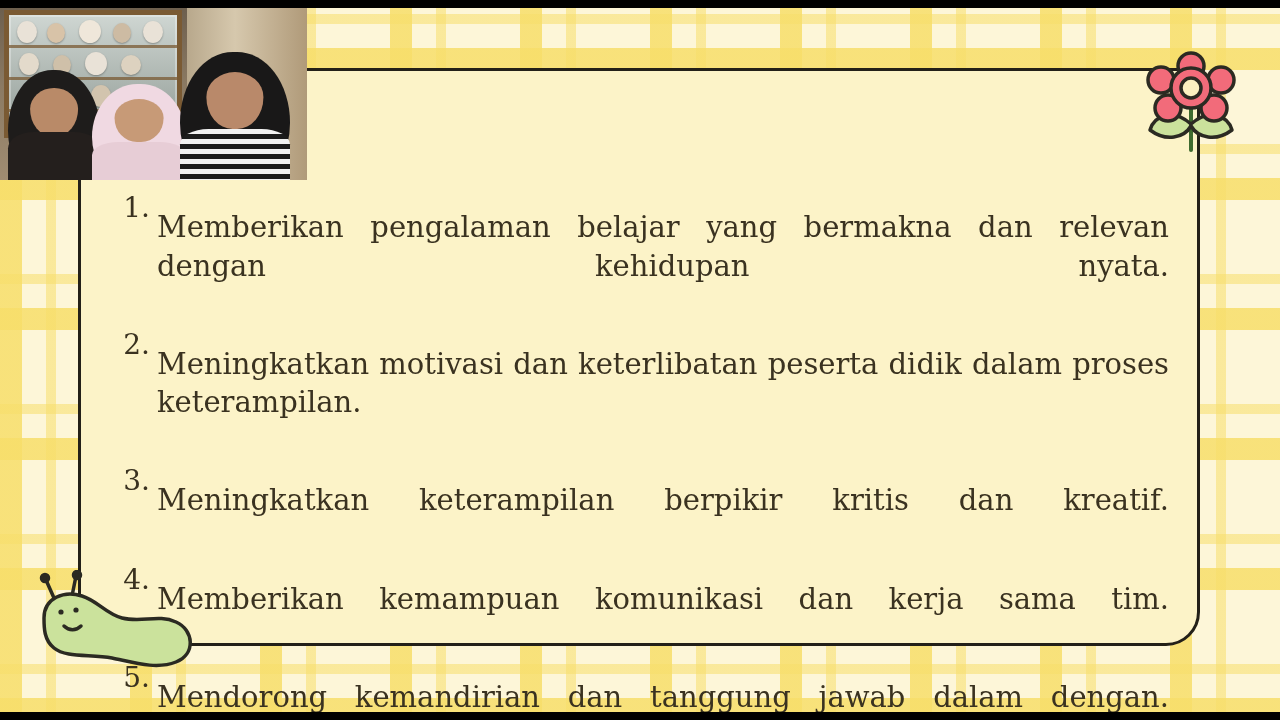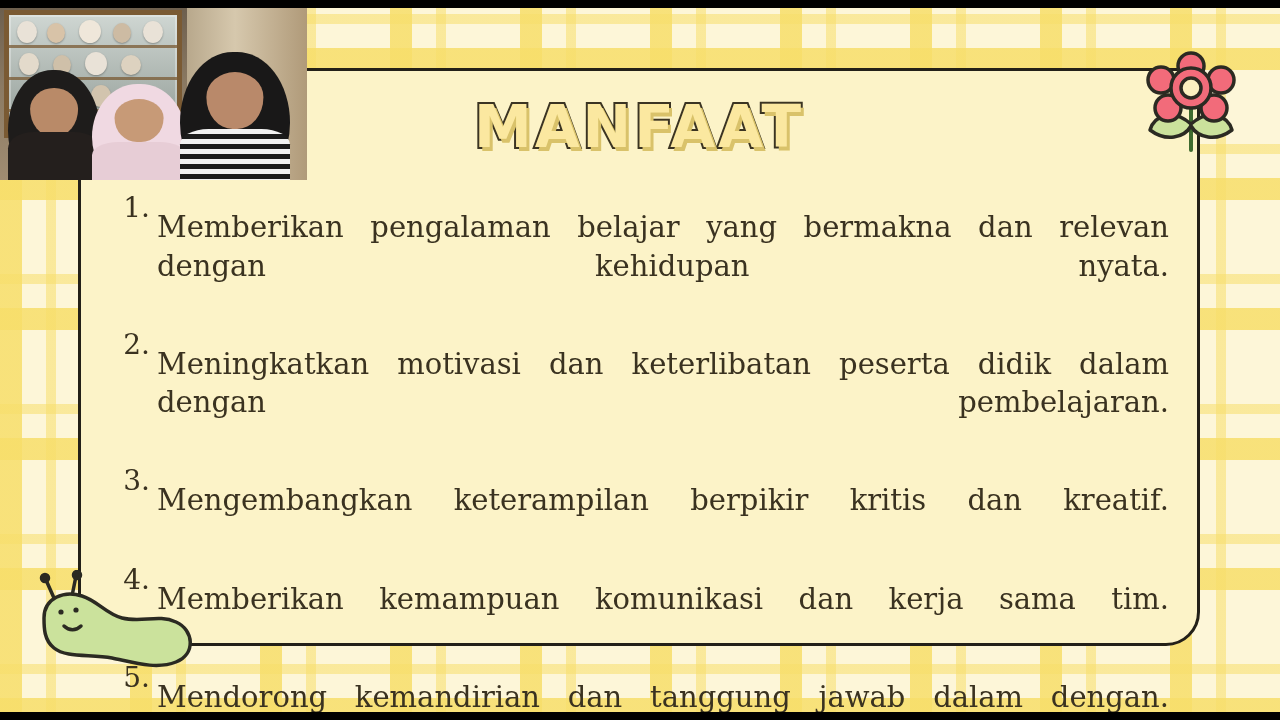--- a/index.html
+++ b/index.html
@@ -153,34 +153,33 @@
 <body>
 
 <div class="stage">
 
   <div class="letterbox-top"></div>
   <div class="letterbox-bottom"></div>
 
   <div class="plaid"></div>
 
   <div class="card">
-    <div class="title">MANFAAT</div>
 
     <div class="list">
       <div class="list-item">
         <div class="num">1.</div>
         <div class="txt">Memberikan pengalaman belajar yang bermakna dan relevan dengan kehidupan nyata.</div>
       </div>
       <div class="list-item">
         <div class="num">2.</div>
-        <div class="txt">Meningkatkan motivasi dan keterlibatan peserta didik dalam dengan pembelajaran.</div>
+        <div class="txt">Meningkatkan motivasi dan keterlibatan peserta didik dalam proses keterampilan.</div>
       </div>
       <div class="list-item">
         <div class="num">3.</div>
-        <div class="txt">Mengembangkan keterampilan berpikir kritis dan kreatif.</div>
+        <div class="txt">Meningkatkan keterampilan berpikir kritis dan kreatif.</div>
       </div>
       <div class="list-item">
         <div class="num">4.</div>
         <div class="txt">Memberikan kemampuan komunikasi dan kerja sama tim.</div>
       </div>
       <div class="list-item">
         <div class="num">5.</div>
         <div class="txt">Mendorong kemandirian dan tanggung jawab dalam dengan.</div>
       </div>
     </div>

